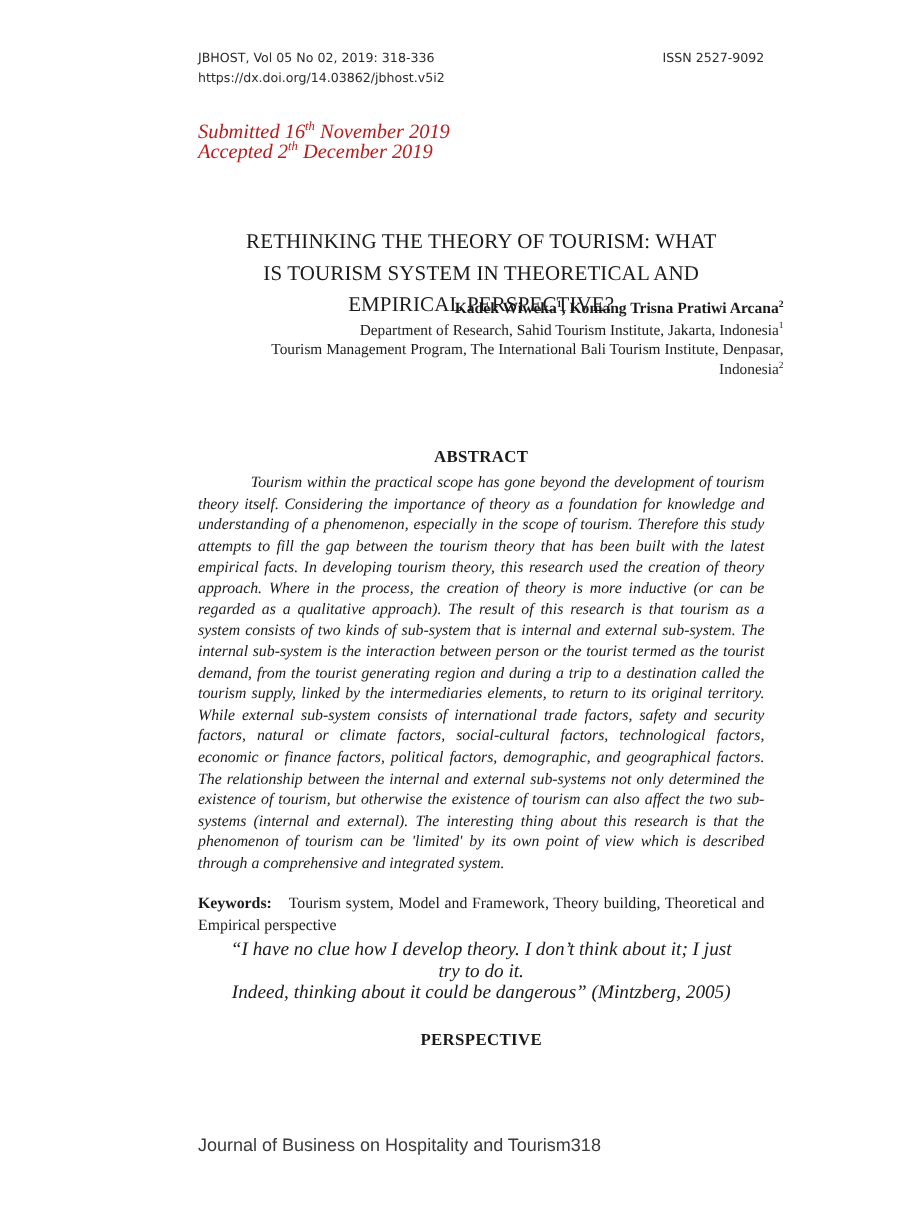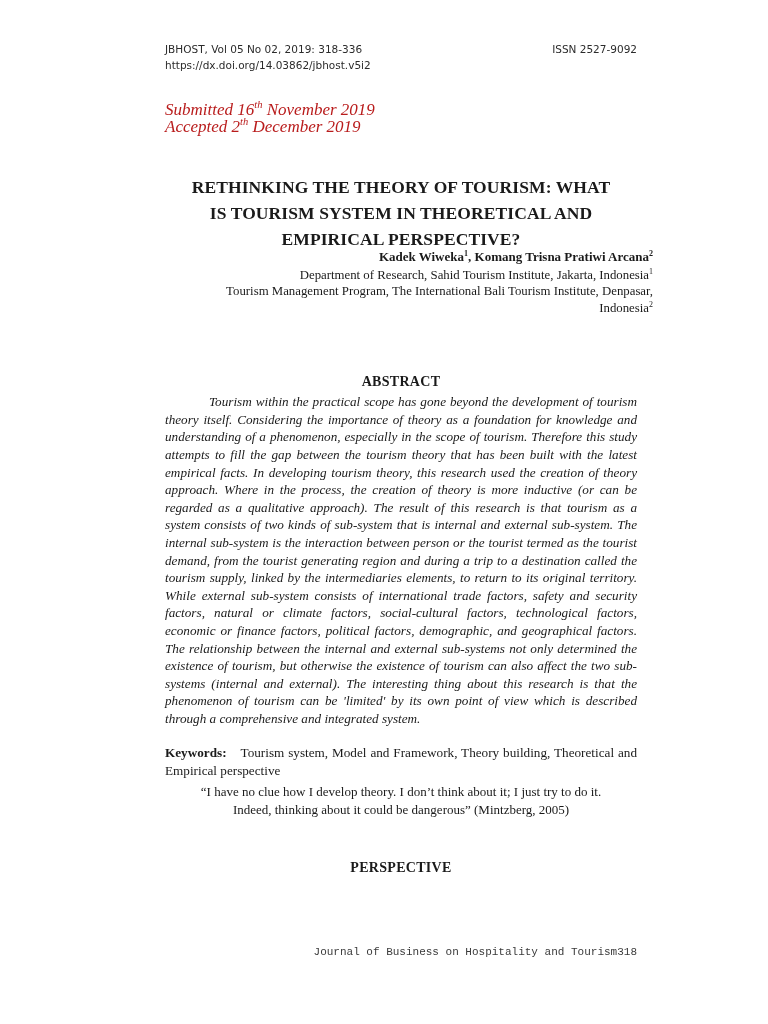--- a/index.html
+++ b/index.html
@@ -63,24 +63,24 @@
   sup {
     font-size: 0.62em;
     vertical-align: super;
     line-height: 0;
   }
 
   
   .title {
     position: absolute;
     left: 165px;
-    top: 162px;
-    width: 472px;
-    text-align: center;
-    font-weight: bold;
+    top: 176px;
+    width: 472px;
+    text-align: center;
+    font-weight: normal;
     font-size: 17.5px;
     line-height: 26px;
     letter-spacing: 0.1px;
   }
 
   
   .authors {
     position: absolute;
     left: 149px;
     top: 249px;
@@ -136,21 +136,22 @@
   }
   .keywords .kw-gap { display: inline-block; width: 14px; }
 
   
   .epigraph {
     position: absolute;
     left: 185px;
     top: 783px;
     width: 432px;
     text-align: center;
-    font-size: 13px;
+    font-style: italic;
+    font-size: 16px;
     line-height: 18px;
   }
 
   
   .section-head {
     position: absolute;
     left: 165px;
     top: 848px;
     width: 472px;
     text-align: center;
@@ -169,24 +170,24 @@
     text-indent: 48px;
   }
 
   
   .footer {
     position: absolute;
     left: 165px;
     top: 946px;
     width: 472px;
     display: flex;
-    justify-content: flex-end;
+    justify-content: flex-start;
     align-items: baseline;
-    font-family: Liberation Mono, monospace;
-    font-size: 11px;
+    font-family: Liberation Sans, sans-serif;
+    font-size: 15px;
     color: #3a3a3a;
   }
   .footer-left { white-space: nowrap; }
   .footer-right { white-space: nowrap; }
 </style>
 </head>
 <body>
 
 <div class="page">
 

